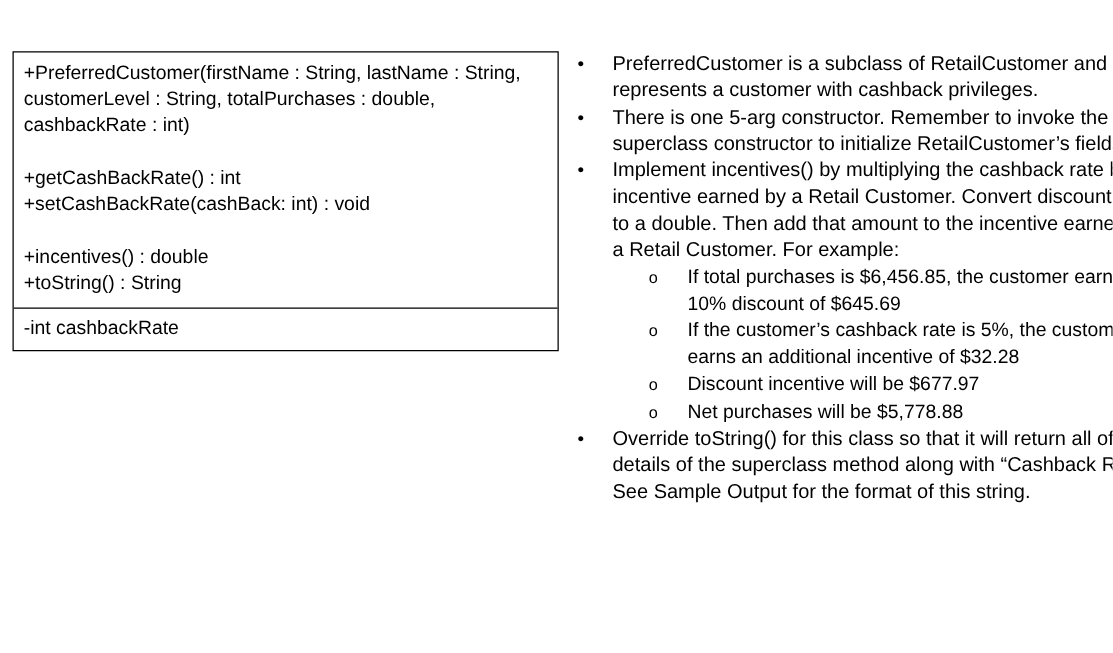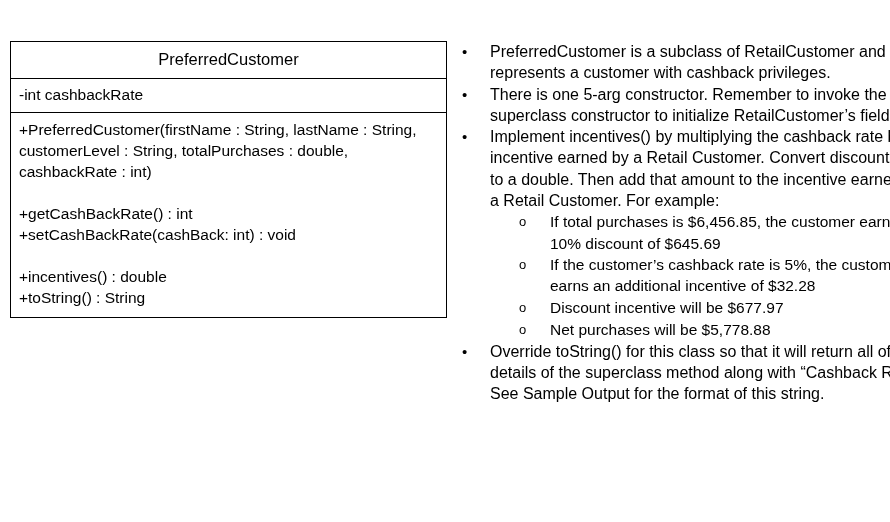--- a/index.html
+++ b/index.html
@@ -104,34 +104,33 @@
   .italic {
   }
 </style>
 </head>
 <body>
 
 <div id="page">
 
   <div id="uml-class-box">
 
-    <div class="uml-compartment" id="uml-class-name">PreferredCustomer</div>
-
-    <div class="uml-compartment" id="uml-attributes">
-      <div class="uml-member">-int cashbackRate</div>
-    </div>
 
     <div class="uml-compartment" id="uml-operations">
       <div class="uml-member">+PreferredCustomer(firstName : String, lastName : String, customerLevel : String, totalPurchases : double, cashbackRate : int)</div>
       <div class="uml-spacer"></div>
       <div class="uml-member">+getCashBackRate() : int</div>
       <div class="uml-member">+setCashBackRate(cashBack: int) : void</div>
       <div class="uml-spacer"></div>
       <div class="uml-member">+incentives() : double</div>
       <div class="uml-member">+toString() : String</div>
+    </div>
+
+    <div class="uml-compartment" id="uml-attributes">
+      <div class="uml-member">-int cashbackRate</div>
     </div>
   </div>
 
   <div id="requirements-list">
 
     <div class="bullet-row level-1">
       <span class="bullet-marker">•</span>
       <span class="bullet-text">PreferredCustomer is a subclass of RetailCustomer and represents a customer with cashback privileges.</span>
     </div>
 

